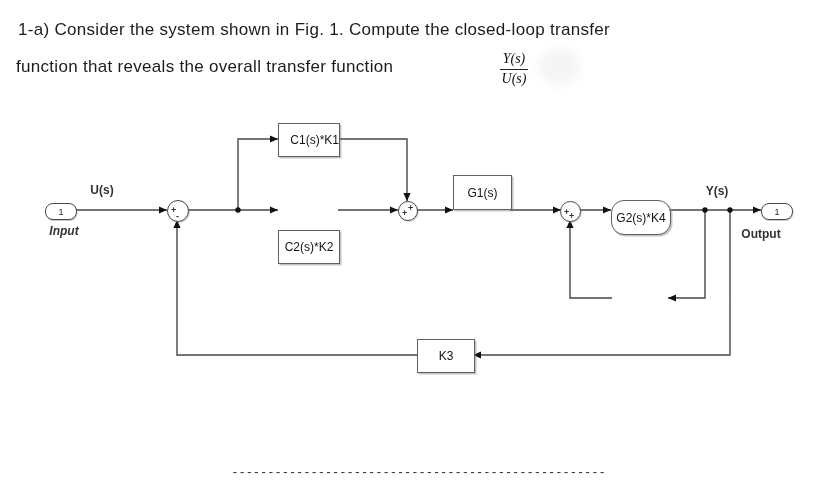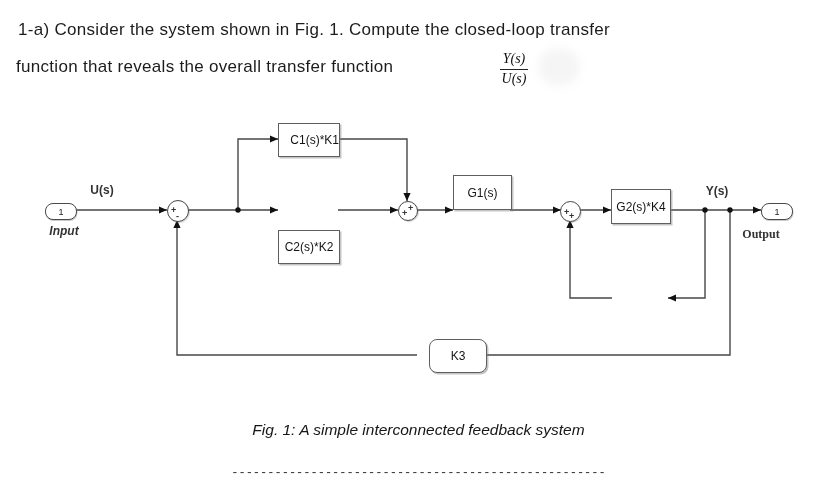--- a/index.html
+++ b/index.html
@@ -21,23 +21,23 @@
 
   
   .svg-layer{position:absolute;left:0;top:0;z-index:1;}
   .block{position:absolute;background:#fff;border:1.6px solid #5f5f5f;
          box-shadow:1.5px 1.5px 0 rgba(125,125,125,0.45);
          display:flex;align-items:center;justify-content:center;
          font-size:12px;color:#141414;z-index:2;white-space:nowrap;}
   .blk-c1{left:278px;top:123px;width:60px;height:32px;justify-content:flex-end;}
   .blk-c2{left:278px;top:194px;width:60px;height:32px;margin-top:36px;}
   .blk-g1{left:453px;top:175px;width:57px;height:33px;}
-  .blk-g2{left:611px;top:189px;width:58px;height:33px;}
+  .blk-g2{left:611px;top:200px;width:58px;height:33px;border-radius:13px;}
   .blk-h1{left:612px;top:282px;width:56px;height:32px;}
-  .blk-k3{left:429px;top:339px;width:56px;height:32px;border-radius:8px;}
+  .blk-k3{left:417px;top:339px;width:56px;height:32px;}
 
   .sum{position:absolute;background:#fff;border:1.4px solid #474747;border-radius:50%;
        z-index:2;box-shadow:1px 1px 0 rgba(130,130,130,0.3);}
   .sum1{left:167px;top:200px;width:20px;height:20px;}
   .sum2{left:398px;top:201px;width:18px;height:18px;}
   .sum3{left:560px;top:201px;width:19px;height:19px;}
   .sg{position:absolute;font-size:9px;font-weight:bold;color:#333;line-height:1;}
   .sum1 .sg-left{left:3px;top:5px;}   .sum1 .sg-bottom{left:8px;top:11px;}
   .sum2 .sg-top{left:9px;top:2px;}    .sum2 .sg-left{left:3px;top:7px;}
   .sum3 .sg-left{left:3px;top:6px;}   .sum3 .sg-bottom{left:8px;top:10px;}
@@ -46,21 +46,21 @@
         border-radius:8px;display:flex;align-items:center;justify-content:center;
         font-size:9px;color:#222;z-index:2;box-shadow:0.5px 1px 0 rgba(120,120,120,0.4);}
   .port-in{left:45px;top:203px;}
   .port-out{left:761px;top:203px;}
 
   .siglabel{position:absolute;font-size:12px;font-weight:bold;color:#333;
             text-align:center;z-index:2;white-space:nowrap;}
   .lbl-us{left:84px;top:183px;width:36px;}
   .lbl-input{left:40px;top:224px;width:48px;font-style:italic;}
   .lbl-ys{left:697px;top:184px;width:40px;}
-  .lbl-output{left:731px;top:227px;width:60px;font-family:Liberation Serif, serif;}
+  .lbl-output{left:731px;top:227px;width:60px;}
 
   
   .caption{position:absolute;left:0;right:0;top:421px;text-align:center;
            font-style:italic;font-size:15.5px;color:#161616;z-index:3;}
   .divider{position:absolute;left:0;right:0;top:466px;text-align:center;
            font-family:"Liberation Mono",monospace;font-size:12px;color:#333;z-index:3;}
 </style>
 </head>
 <body>
 
@@ -146,16 +146,15 @@
   </div>
   <div class="sum sum2">
     <span class="sg sg-top">+</span>
     <span class="sg sg-left">+</span>
   </div>
   <div class="sum sum3">
     <span class="sg sg-left">+</span>
     <span class="sg sg-bottom">+</span>
   </div>
 
-  <div class="caption">Fig. 1: A simple interconnected feedback system</div>
   <div class="divider">----------------------------------------------------</div>
 
 </div>
 
 </body></html>

